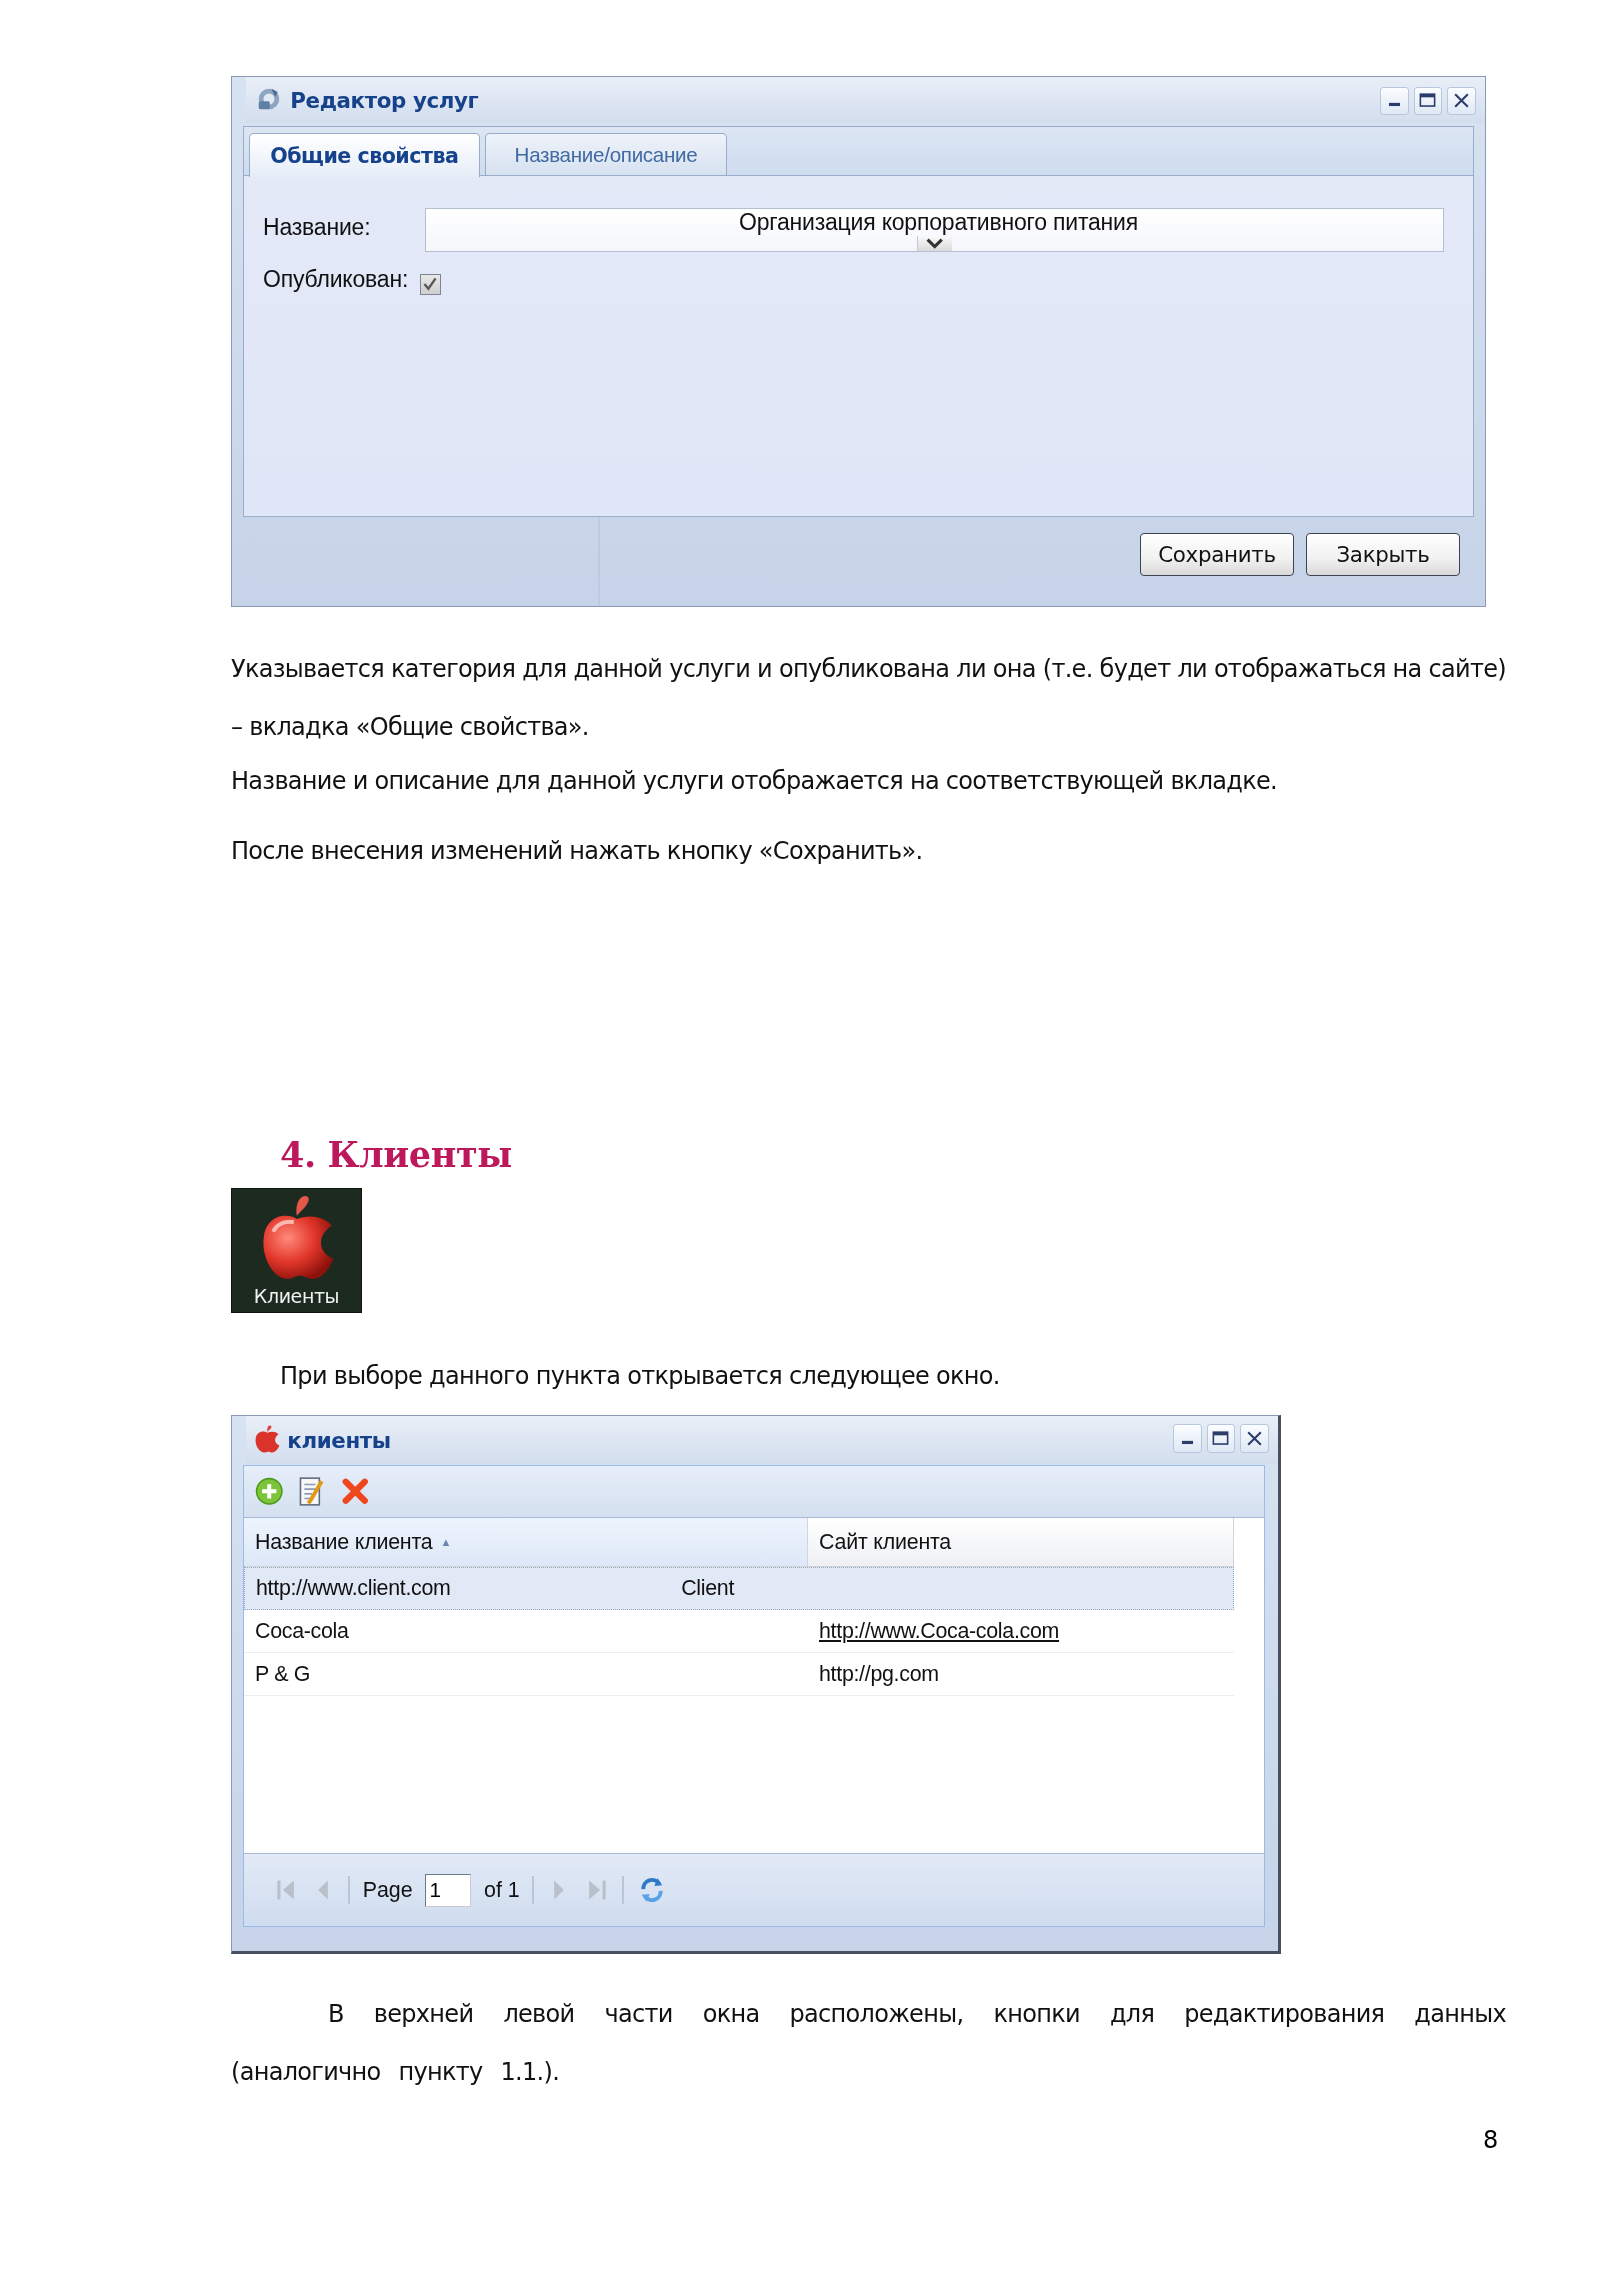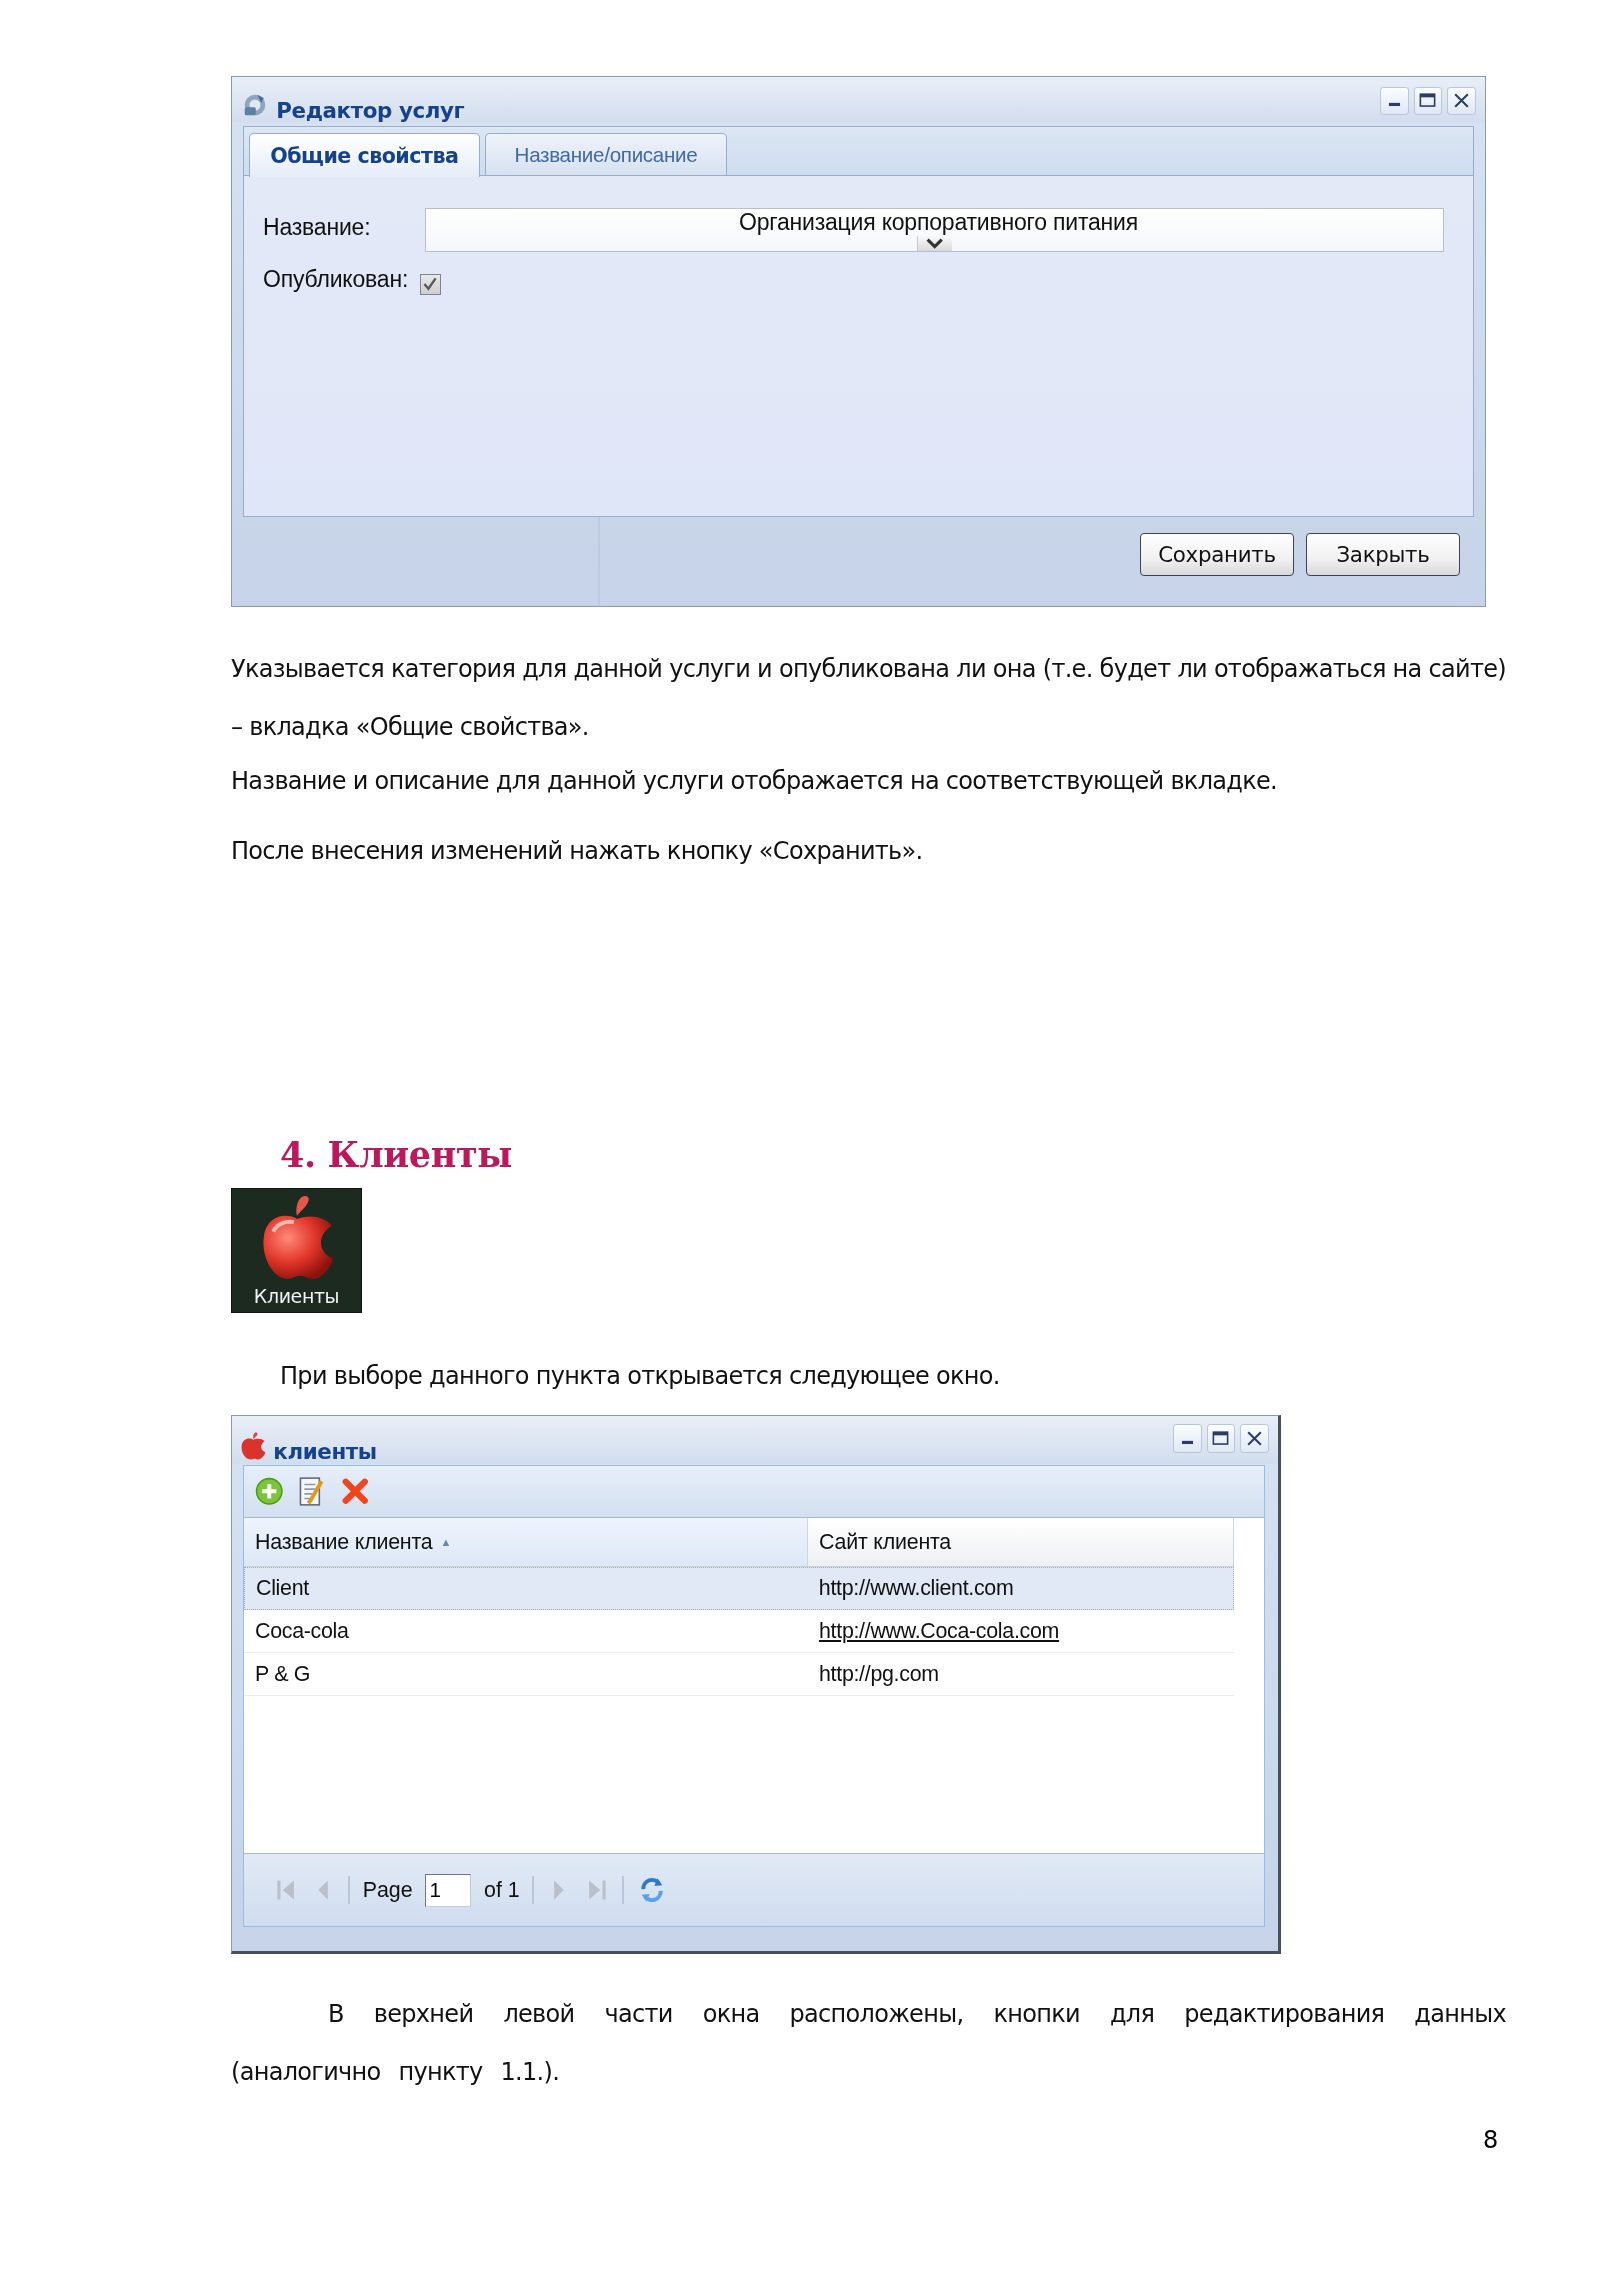--- a/index.html
+++ b/index.html
@@ -6,23 +6,23 @@
   html, body { width: 1622px; height: 2295px; background: #ffffff; }
   body { position: relative; font-family: "Liberation Sans", sans-serif; color: #000; overflow: hidden; }
 
   
   .win {
     position: absolute;
     border: 1.6px solid #8a9ab4;
     background: linear-gradient(#d7e2f2, #c6d3e8);
   }
   .win-header {
-    position: absolute; left: 0; right: 0; top: 0; height: 46px;
+    position: absolute; left: 14px; right: 0; top: 0; height: 46px;
     background: linear-gradient(#e9eff8 0%, #d2dded 100%);
-    display: flex; align-items: flex-end; padding-left: 8px;
+    display: flex; align-items: center; padding-left: 8px;
   }
   .win-title {
     font-family: "DejaVu Sans", sans-serif; font-weight: bold; font-size: 21.4px;
     color: #15428b; margin-left: 6.3px; letter-spacing: -0.4px;
   }
   .win-tools { position: absolute; right: 9.5px; top: 9.5px; display: flex; gap: 4.8px; }
   .tool-btn {
     width: 28.5px; height: 28.5px; border: 0.8px solid #b7c6dd; border-radius: 3.2px;
     background: linear-gradient(#fbfdff, #dfe8f5);
     display: flex; align-items: center; justify-content: center;
@@ -280,22 +280,22 @@
         <div class="gh-cell sorted" style="width:564px;">
           <span>Название клиента</span>
           <span class="sort-arrow">▲</span>
         </div>
         <div class="gh-cell plain" style="width:426px;">
           <span>Сайт клиента</span>
         </div>
       </div>
 
       <div class="grid-row selected">
+        <div class="gr-cell" style="width:426px;">http://www.client.com</div>
         <div class="gr-cell" style="width:564px;">Client</div>
-        <div class="gr-cell" style="width:426px;">http://www.client.com</div>
       </div>
       <div class="grid-row">
         <div class="gr-cell" style="width:564px;">Coca-cola</div>
         <div class="gr-cell" style="width:426px;text-decoration:underline;">http://www.Coca-cola.com</div>
       </div>
       <div class="grid-row">
         <div class="gr-cell" style="width:564px;">P &amp; G</div>
         <div class="gr-cell" style="width:426px;">http://pg.com</div>
       </div>
     </div>

